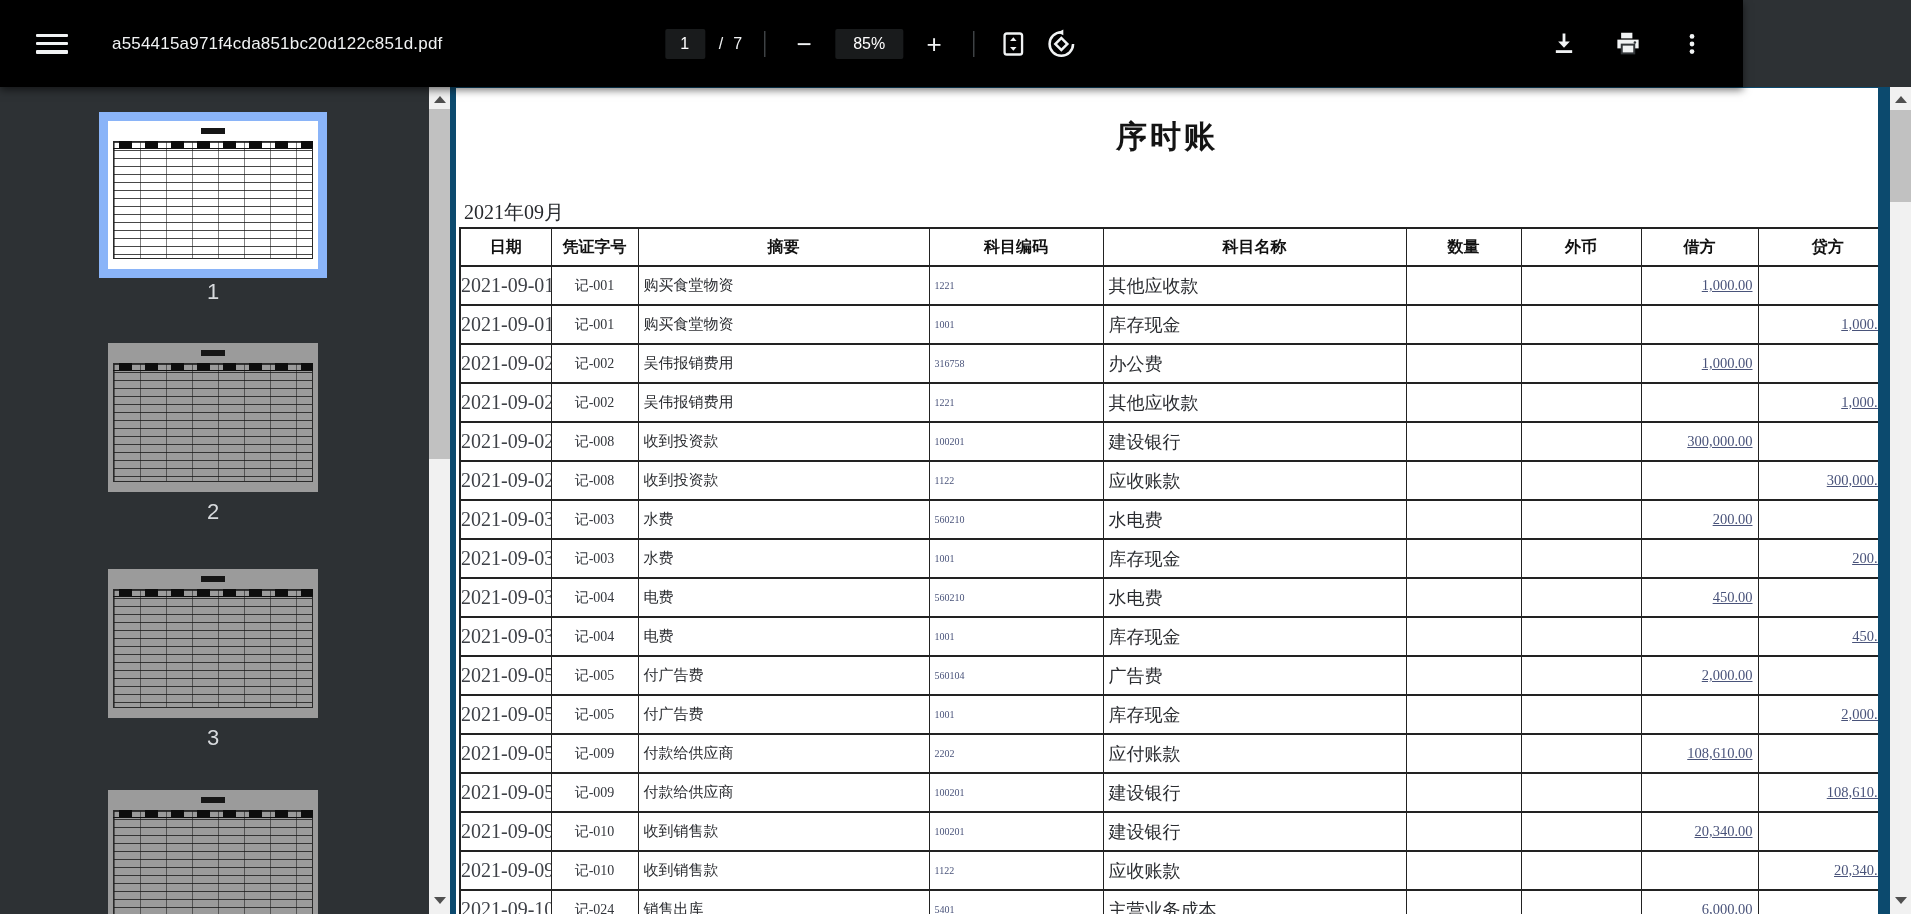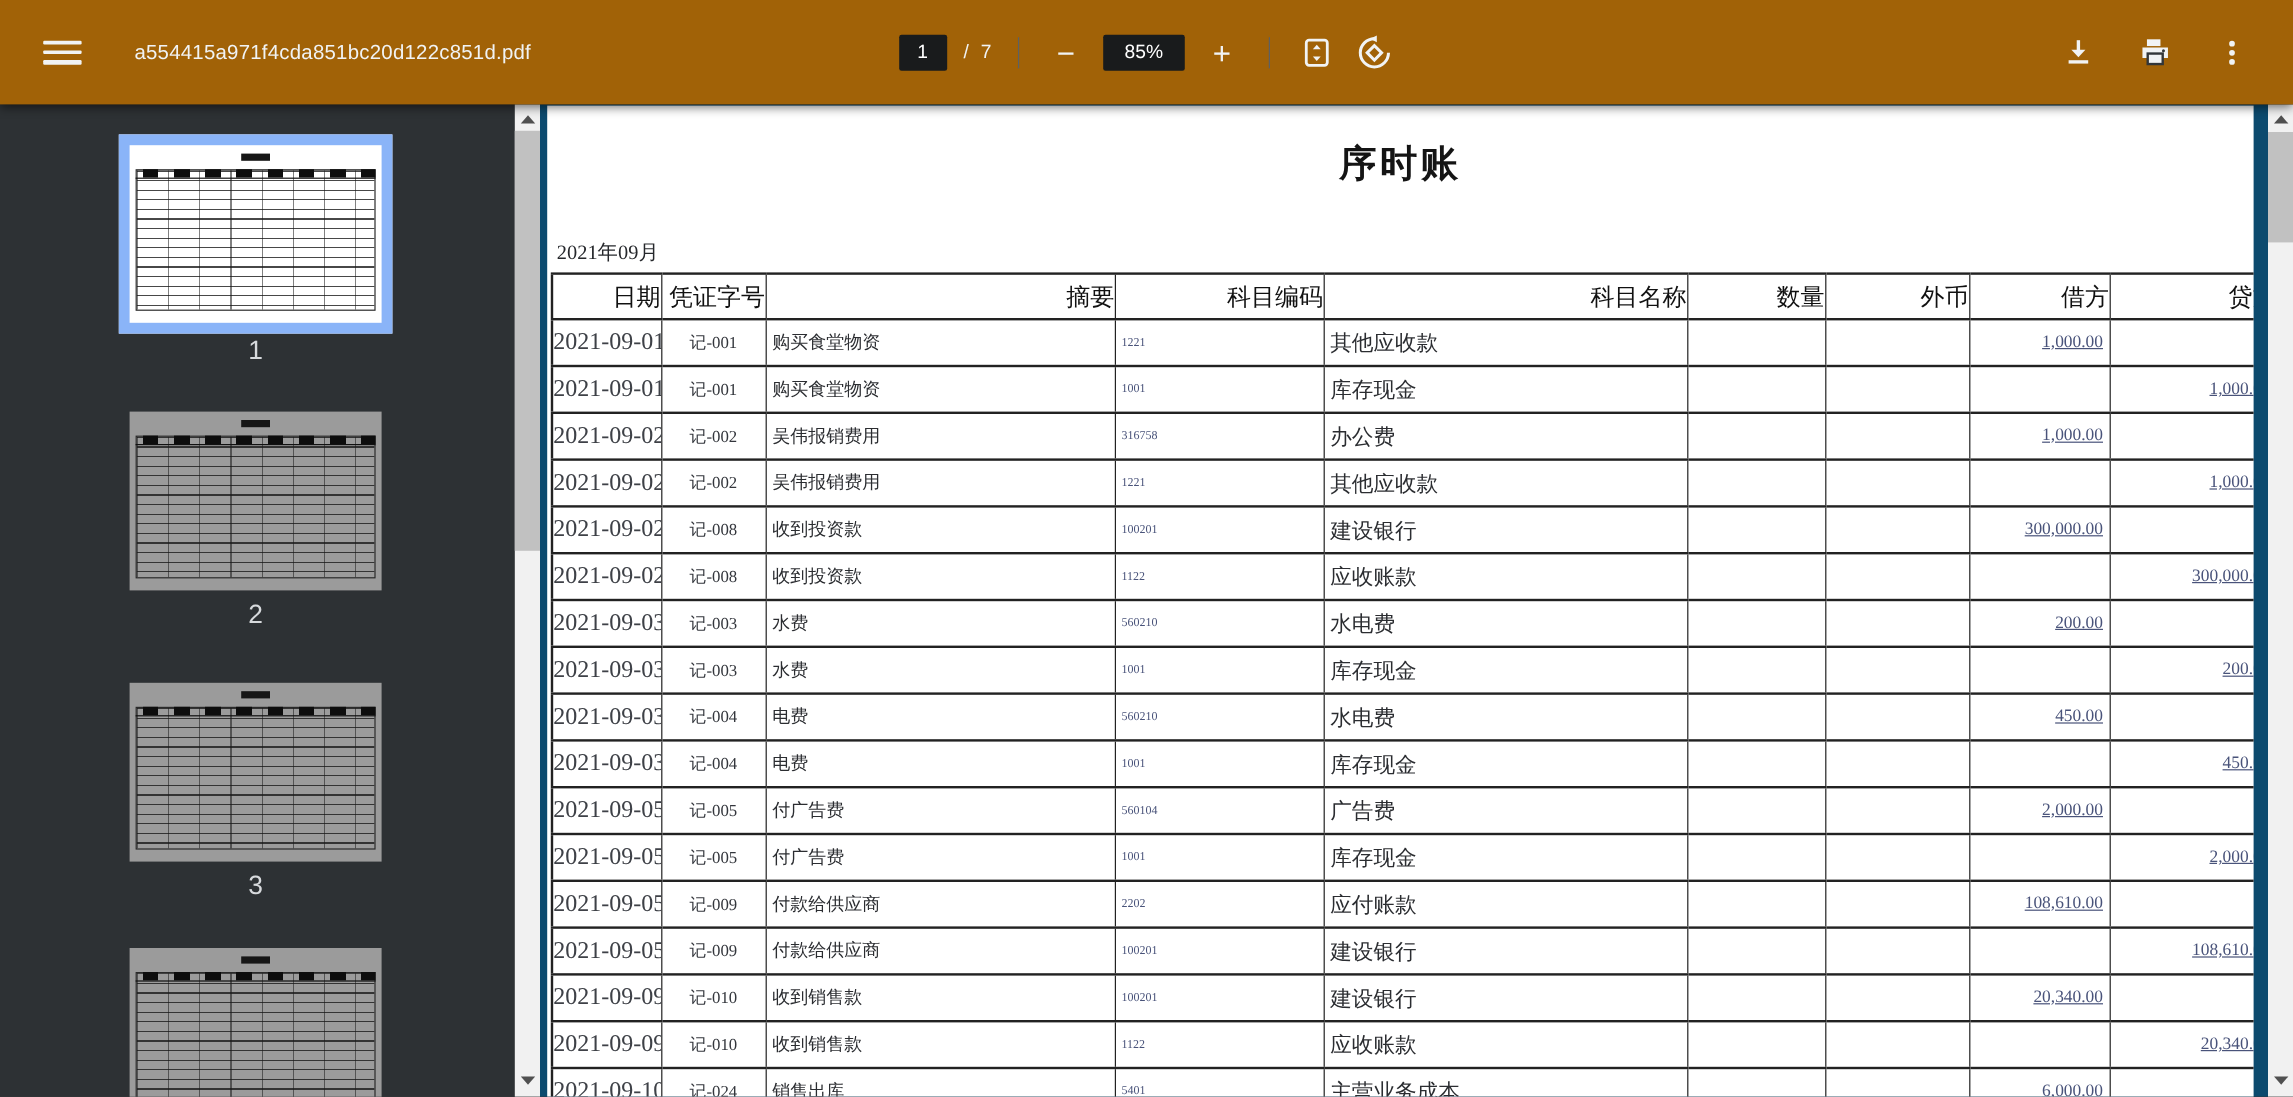--- a/index.html
+++ b/index.html
@@ -1,20 +1,20 @@
 <!DOCTYPE html>
 <html><head>
 <meta charset="utf-8">
 <style>
   * { margin:0; padding:0; box-sizing:border-box; }
   html,body { width:1911px; height:914px; overflow:hidden; background:#2d3134; }
   .app { position:relative; width:1911px; height:914px; font-family:"Liberation Sans", sans-serif; }
 
   
-  .toolbar { position:absolute; left:0; top:0; width:1911px; height:87px; background:#a16207;
+  .toolbar { position:absolute; left:0; top:0; width:1743px; height:87px; background:#000000;
              box-shadow:0 3px 8px rgba(0,0,0,.55); z-index:10; }
   .tb-left { position:absolute; left:36px; top:0; height:87px; display:flex; align-items:center; gap:44px; }
   .hamburger { width:32px; height:20px; display:flex; flex-direction:column; justify-content:space-between;
                background:none; border:none; cursor:pointer; }
   .hamburger span { display:block; width:32px; height:3.5px; background:#f1f3f4; border-radius:1px; }
   .filename { color:#f1f3f4; font-size:17px; letter-spacing:.2px; }
 
   .tb-center { position:absolute; left:50%; top:0; transform:translateX(-50%); height:87px;
                display:flex; align-items:center; gap:14px; }
   .page-input { width:40px; height:30px; background:#191b1c; border:none; color:#fff; text-align:center;
@@ -60,26 +60,26 @@
   .sb-thumb { position:absolute; left:0; width:21px; background:#c1c1c1; cursor:pointer; }
   .sb-side .sb-thumb { top:22px; height:350px; }
   .sb-main .sb-thumb { top:23px; height:92px; }
 
   
   .viewer { position:absolute; left:450px; top:87px; width:1440px; height:827px; overflow:hidden; background:#0c4a6e; }
   .page { position:absolute; left:6px; top:1px; width:1422px; height:1000px; background:#fff; overflow:hidden;
           font-family:"Liberation Serif","DejaVu Serif",serif; }
   .doc-title { position:absolute; top:28px; left:0; width:1422px; text-align:center; font-size:31px;
                font-weight:700; color:#141414; letter-spacing:3px; }
-  .doc-period { position:absolute; top:111px; left:8px; font-size:17px; color:#26282c; }
+  .doc-period { position:absolute; top:111px; left:8px; font-size:20px; color:#26282c; }
   .journal { position:absolute; left:3px; top:139px; width:1438px; table-layout:fixed;
              border-collapse:collapse; border:2px solid #222; }
   .journal th, .journal td { border:2px solid #222; border-left-width:1px; border-right-width:1px;
                              vertical-align:middle; overflow:hidden; white-space:nowrap; }
-  .journal th { height:38px; font-size:20px; font-weight:400; color:#111; text-align:right; }
+  .journal th { height:38px; font-size:16px; font-weight:700; color:#111; text-align:center; }
   .journal td { height:39px; }
   .c-date   { text-align:center; font-size:20px; color:#3e4147; }
   .c-voucher{ text-align:center; font-size:14px; color:#33363c; }
   .c-text   { text-align:left; padding-left:5px; font-size:15px; color:#2b2d31; }
   .c-code   { text-align:left; padding-left:5px; font-size:10px; color:#49537a; }
   .c-name   { text-align:left; padding-left:5px; font-size:18px; color:#2b2d31; }
   .c-amount { text-align:right; padding-right:5px; font-size:14.5px; color:#49537a;text-decoration:underline; }
 
   svg { display:block; }
 </style>

